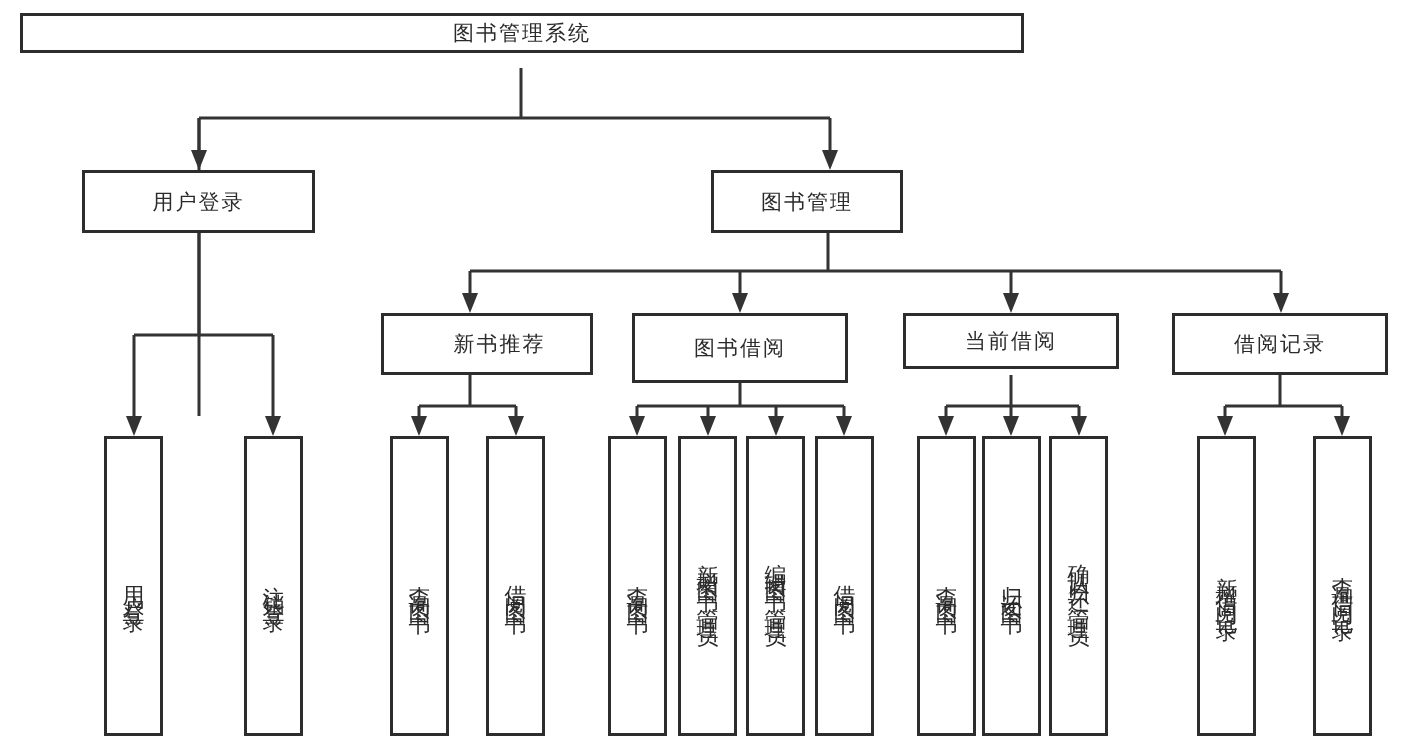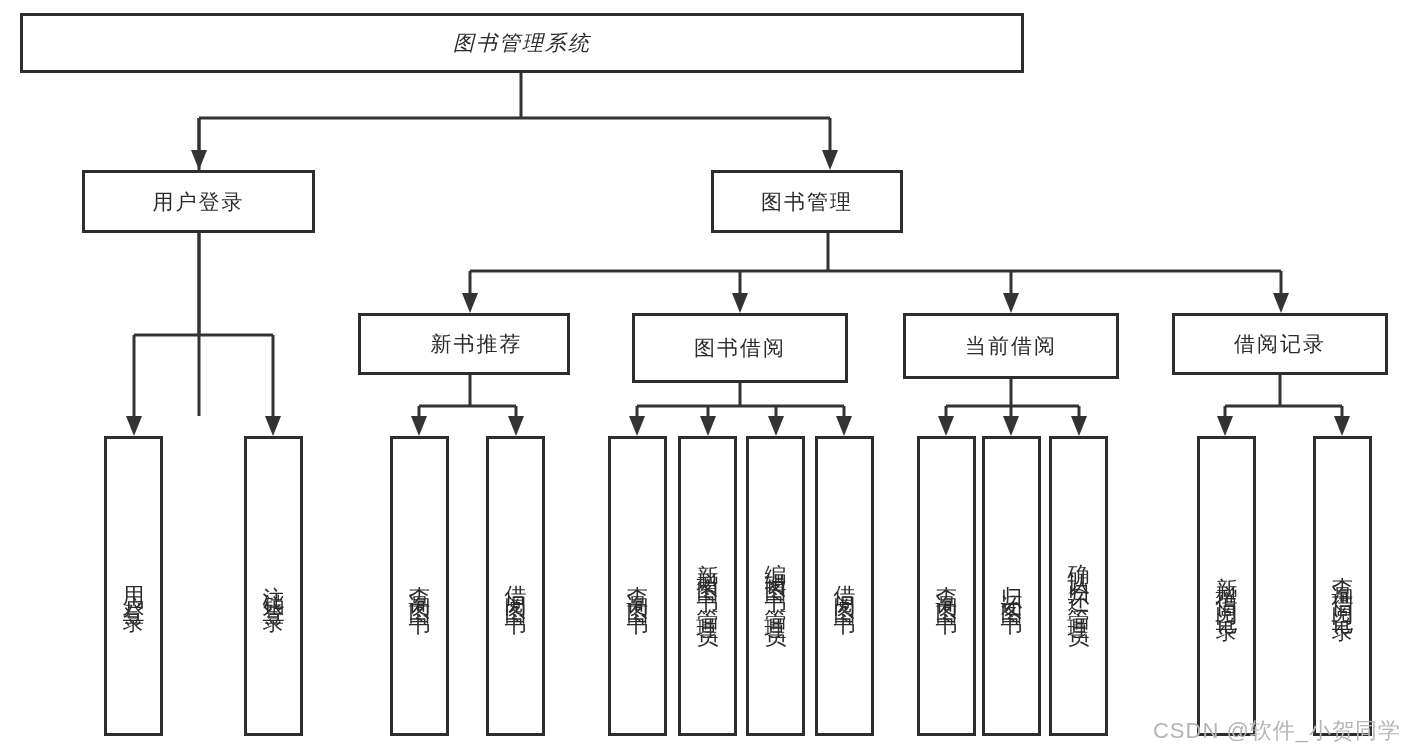--- a/index.html
+++ b/index.html
@@ -109,28 +109,28 @@
 
       <polygon points="938,416 954,416 946,436"></polygon>
       <polygon points="1003,416 1019,416 1011,436"></polygon>
       <polygon points="1071,416 1087,416 1079,436"></polygon>
 
       <polygon points="1217,416 1233,416 1225,436"></polygon>
       <polygon points="1334,416 1350,416 1342,436"></polygon>
     </g>
   </svg>
 
-  <div class="node" style="left:20px; top:13px; width:1004px; height:60px;font-style:italic;">图书管理系统</div>
+  <div class="node" style="left:20px; top:13px; width:1004px; height:40px;">图书管理系统</div>
 
   <div class="node" style="left:82px; top:170px; width:233px; height:63px;">用户登录</div>
   <div class="node" style="left:711px; top:170px; width:192px; height:63px;">图书管理</div>
 
-  <div class="node" style="left:358px; top:313px; width:212px; height:62px;padding-left:25px;">新书推荐</div>
+  <div class="node" style="left:381px; top:313px; width:212px; height:62px;padding-left:25px;">新书推荐</div>
   <div class="node" style="left:632px; top:313px; width:216px; height:70px;">图书借阅</div>
-  <div class="node" style="left:903px; top:313px; width:216px; height:66px;">当前借阅</div>
+  <div class="node" style="left:903px; top:313px; width:216px; height:56px;">当前借阅</div>
   <div class="node" style="left:1172px; top:313px; width:216px; height:62px;">借阅记录</div>
 
   <div class="leaf" style="left:104px;">
     <span class="vtext">用户登录</span>
   </div>
   <div class="leaf" style="left:244px;">
     <span class="vtext">注销登录</span>
   </div>
 
   <div class="leaf" style="left:390px;">
@@ -163,15 +163,14 @@
     <span class="vtext">确认归还（管理员）</span>
   </div>
 
   <div class="leaf" style="left:1197px;">
     <span class="vtext">新增借阅记录</span>
   </div>
   <div class="leaf" style="left:1313px;">
     <span class="vtext">查询借阅记录</span>
   </div>
 
-  <div class="watermark">CSDN @软件_小贺同学</div>
 
 </div>
 
 </body></html>

